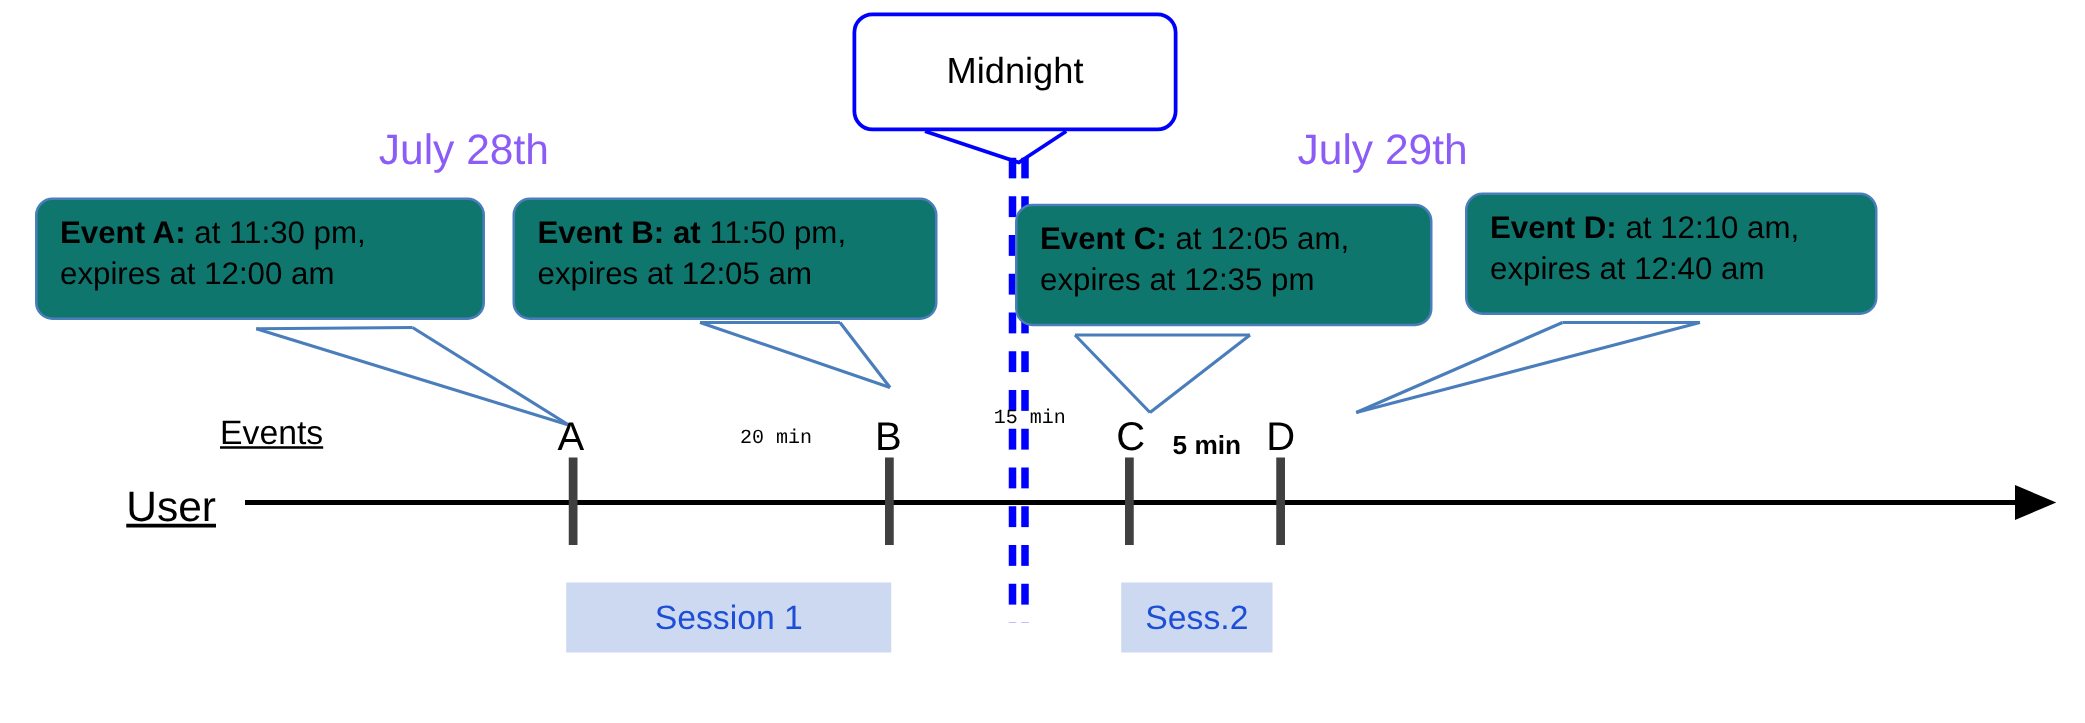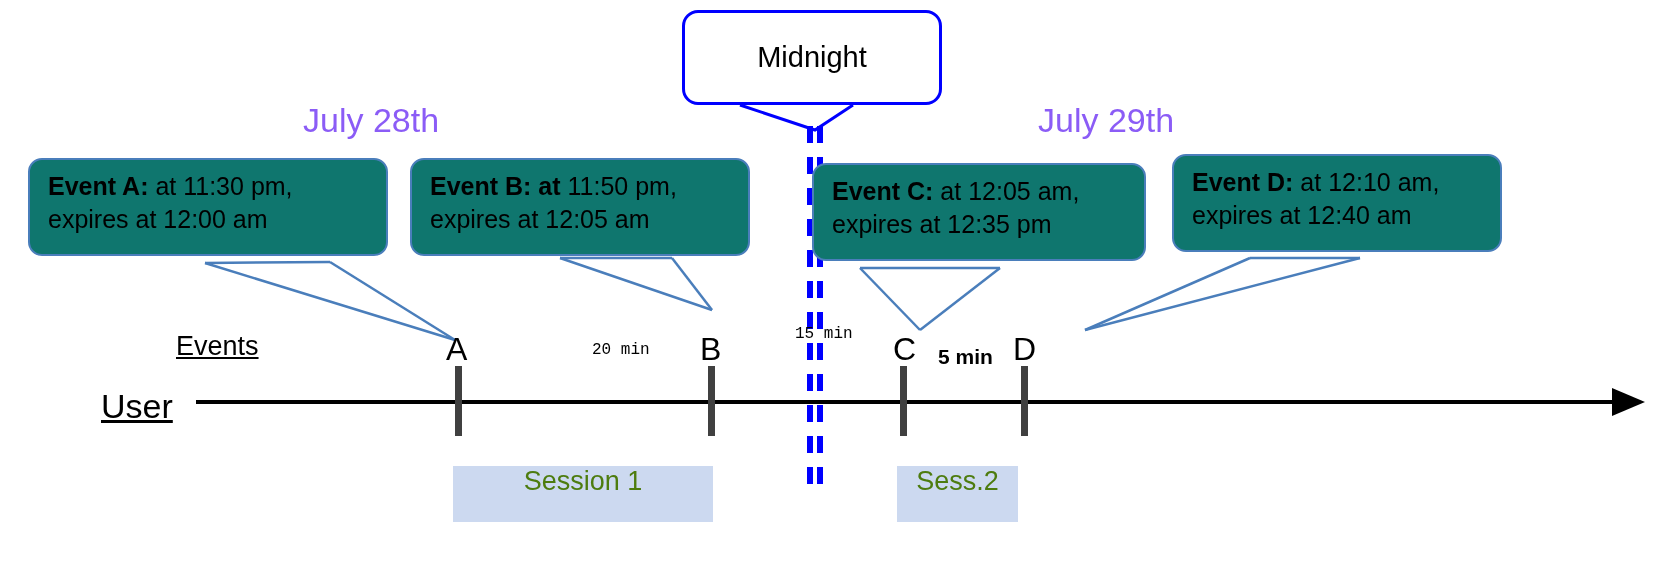--- a/index.html
+++ b/index.html
@@ -78,23 +78,24 @@
   }
   .interval-sm {
     font-size: 21px;
     font-weight: bold;
   }
   
   .session {
     position: absolute;
     background: #ccd9f0;
     display: flex;
+    align-items: center;
     justify-content: center;
     font-size: 27px;
-    color: #4d7c0f;
+    color: #1d4ed8;
   }
   
   .tick {
     position: absolute;
     width: 7px;
     background: #404040;
   }
   
   .midnight-dash {
     position: absolute;

